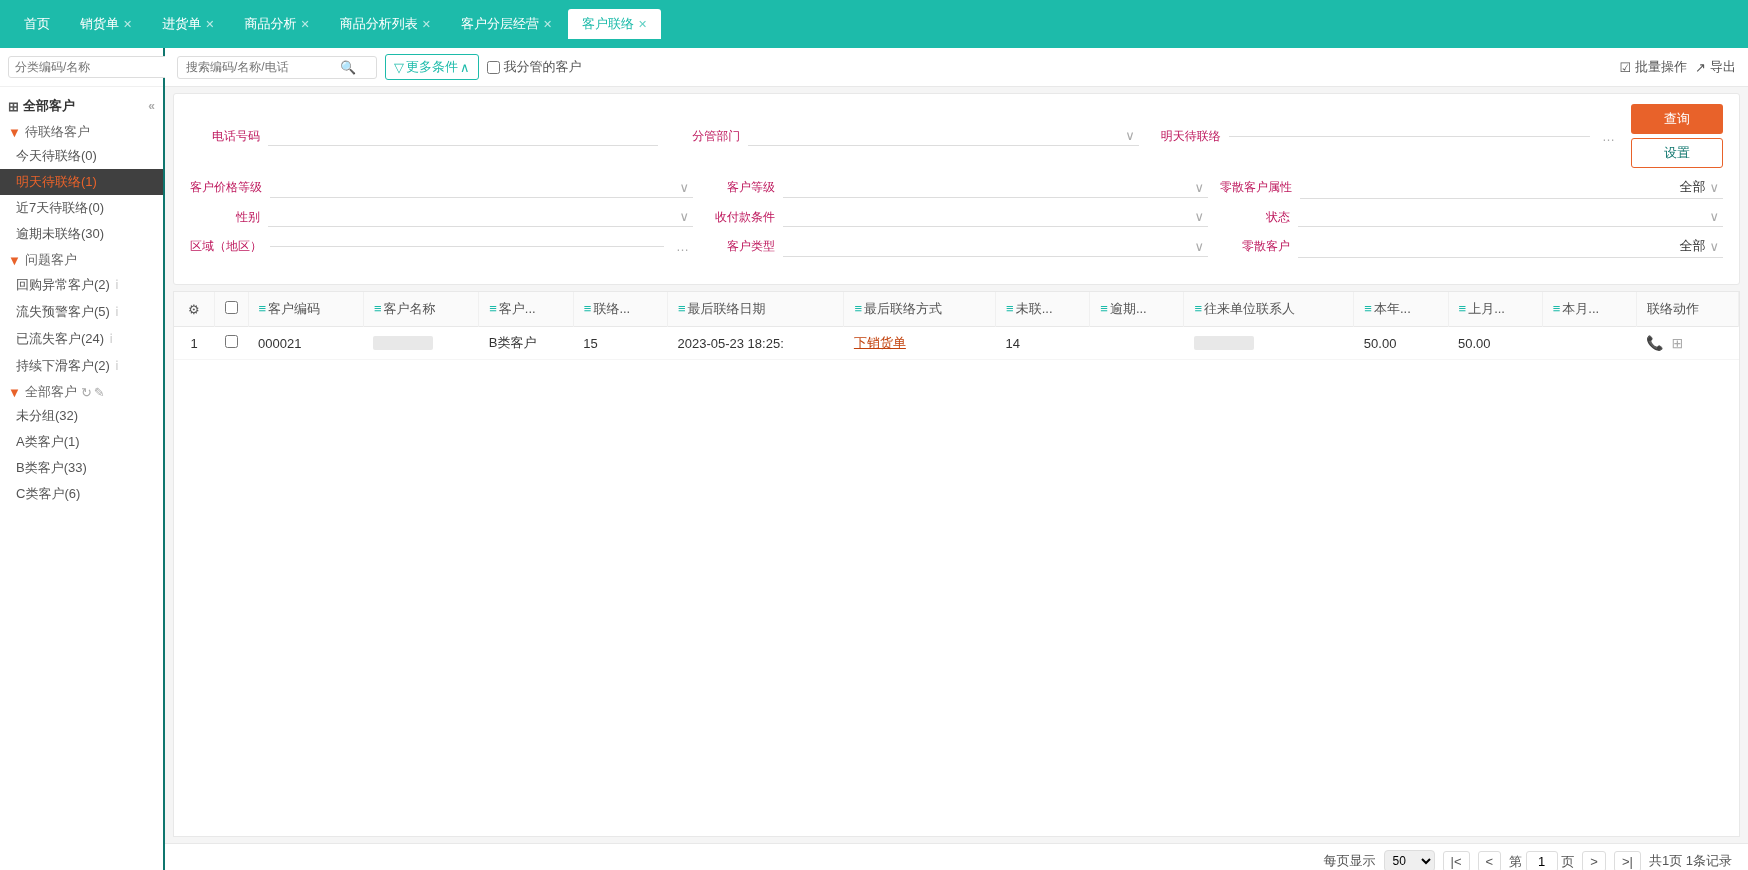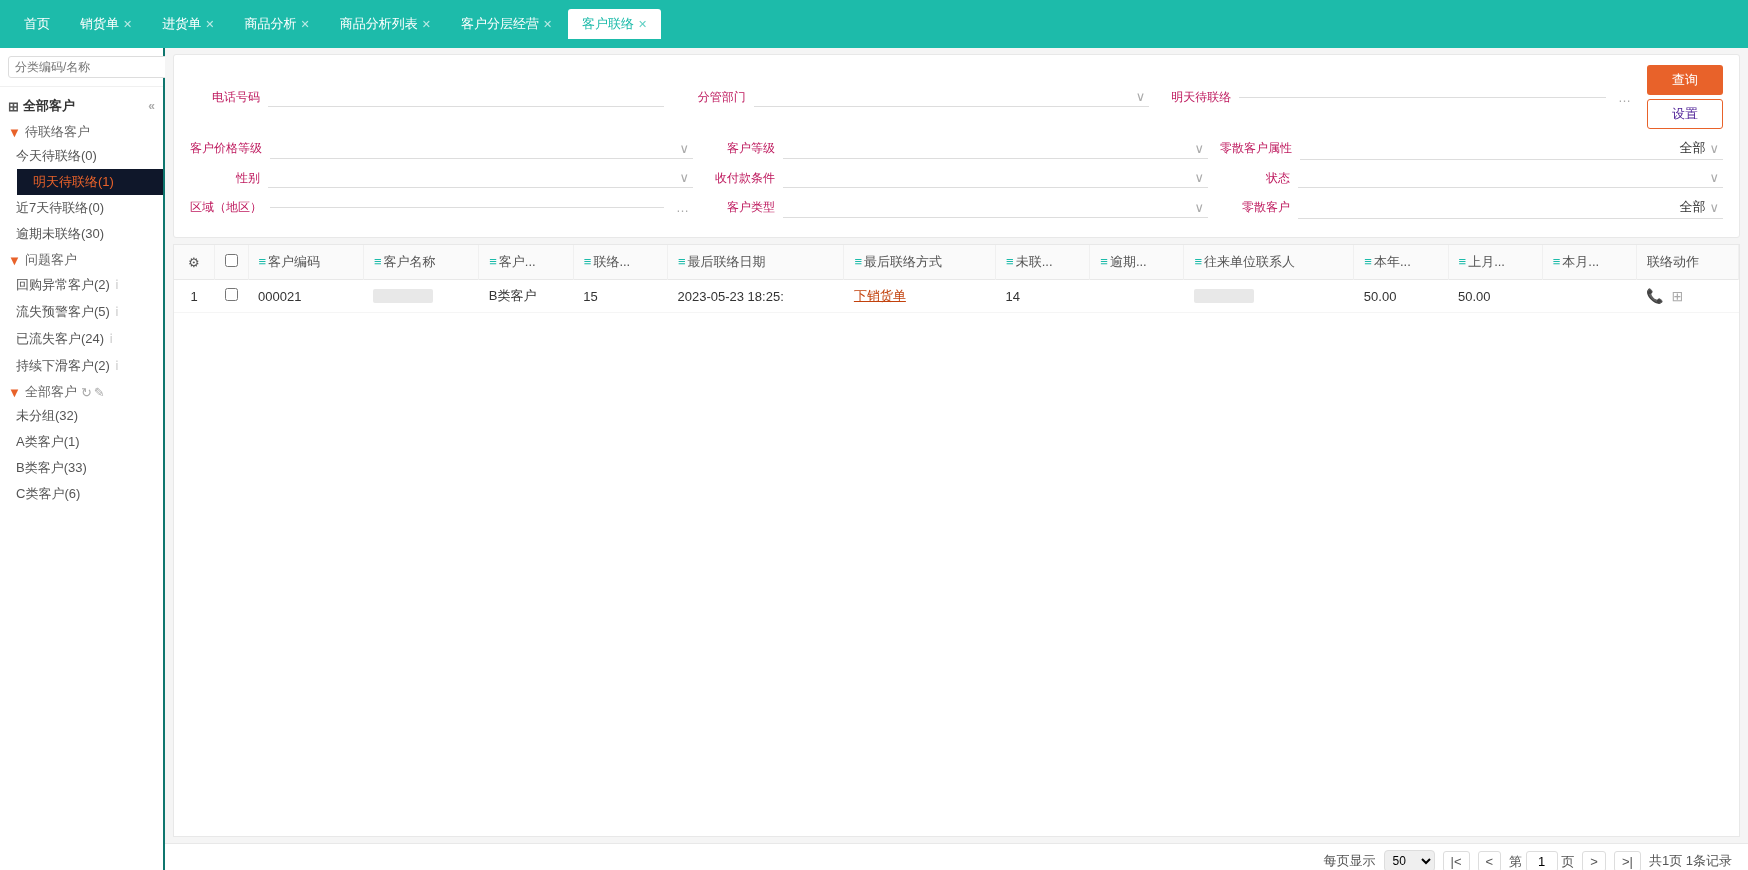--- a/index.html
+++ b/index.html
@@ -86,21 +86,21 @@
       color: #666;
       font-size: 12px;
     }
     .sidebar-item {
       padding: 4px 8px 4px 16px;
       cursor: pointer;
       color: #555;
       font-size: 12px;
       white-space: nowrap;
     }
-    .sidebar-item.active { background: #0f172a; color: #e8622a; margin-left: 17px; }
+    .sidebar-item.active { background: #404040; color: #e8622a; }
 
     
     .content-area {
       flex: 1;
       display: flex;
       flex-direction: column;
       overflow: hidden;
       background: #f5f5f5;
     }
 
@@ -168,21 +168,21 @@
       margin: 6px 8px 0 8px;
       padding: 10px 16px;
       border-radius: 3px;
     }
     .filter-row {
       display: flex;
       align-items: center;
       margin-bottom: 8px;
       gap: 12px;
     }
-    .filter-row:last-child { margin-bottom: 8px; }
+    .filter-row:last-child { margin-bottom: 16px; }
     .filter-field {
       display: flex;
       align-items: center;
       flex: 1;
       gap: 8px;
       min-width: 0;
     }
     .filter-label {
       color: #be185d;
       white-space: nowrap;
@@ -217,24 +217,24 @@
       color: #fff;
       border: none;
       border-radius: 3px;
       padding: 6px 18px;
       cursor: pointer;
       font-size: 13px;
       white-space: nowrap;
     }
     .settings-btn {
       background: #fff;
-      color: #4c1d95;
+      color: #0f766e;
       border: 1px solid #e8622a;
       border-radius: 3px;
-      padding: 5px 24px;
+      padding: 5px 32px;
       cursor: pointer;
       font-size: 13px;
       white-space: nowrap;
     }
     .filter-action-col {
       display: flex;
       flex-direction: column;
       gap: 4px;
       flex-shrink: 0;
     }
@@ -429,20 +429,44 @@
         <span>B类客户(33)</span>
       </div>
       <div class="sidebar-item">
         <span>C类客户(6)</span>
       </div>
     </div>
   </aside>
 
   <div class="content-area">
 
+    <div class="filter-bar">
+      <div class="filter-search-box">
+        <input type="text" placeholder="搜索编码/名称/电话" style="">
+        <span style="color:#aaa;cursor:pointer;">🔍</span>
+      </div>
+      <div class="filter-more-btn">
+        <span>▽</span>
+        <span>更多条件</span>
+        <span>∧</span>
+      </div>
+      <label class="filter-checkbox-label">
+        <input type="checkbox" style="">
+        <span>我分管的客户</span>
+      </label>
+      <div class="filter-spacer"></div>
+      <div class="bulk-action-btn">
+        <span>☑</span>
+        <span>批量操作</span>
+      </div>
+      <div class="export-btn">
+        <span>↗</span>
+        <span>导出</span>
+      </div>
+    </div>
 
     <div class="advanced-filter">
 
       <div class="filter-row">
         <div class="filter-field">
           <span class="filter-label">电话号码</span>
           <input class="filter-input" type="text" style="">
         </div>
         <div class="filter-field">
           <span class="filter-label">分管部门</span>

